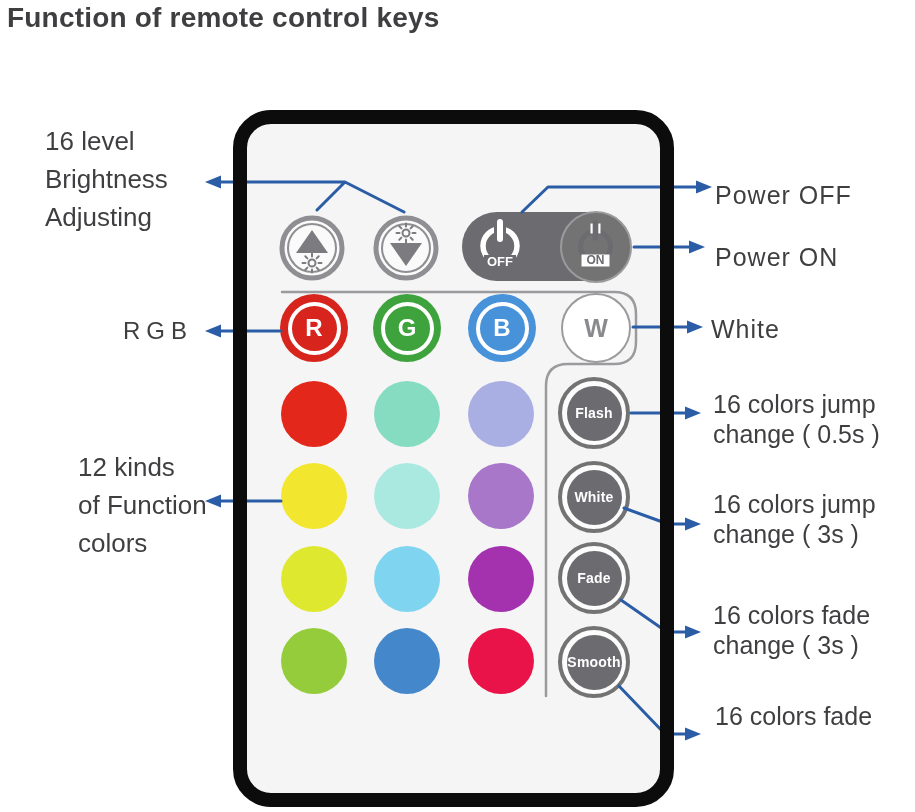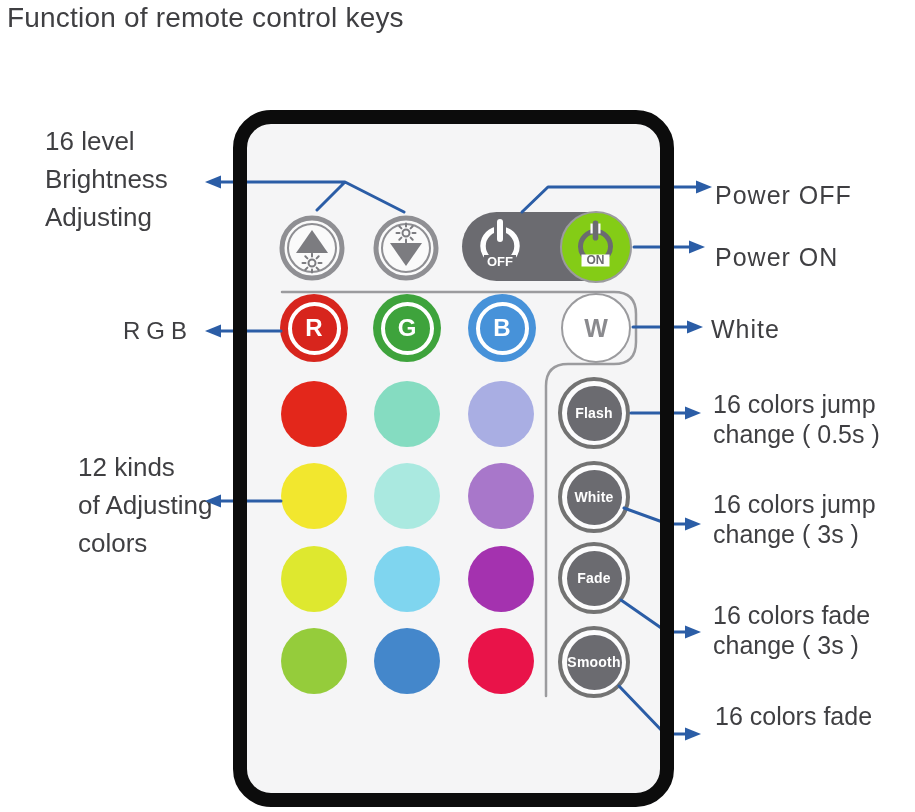--- a/index.html
+++ b/index.html
@@ -1,32 +1,32 @@
 <!DOCTYPE html>
 <html><head>
 <meta charset="utf-8">
 <style>
   html,body{margin:0;padding:0;background:#fff;}
   .page{position:relative;width:915px;height:812px;background:#ffffff;overflow:hidden;
         font-family:"Liberation Sans","DejaVu Sans",sans-serif;}
-  .title{position:absolute;left:7px;top:2px;margin:0;font-size:28px;font-weight:400;
+  .title{position:absolute;left:7px;top:2px;margin:0;font-size:28px;font-weight:700;
          color:#3f3f42;letter-spacing:0.2px;}
 
   
   .remote{position:absolute;left:233px;top:110px;width:441px;height:697px;
           background:#f5f5f6;border-radius:38px;}
   .remote-frame{position:absolute;inset:0;border:14px solid #0c0c0c;border-radius:38px;
                 box-sizing:border-box;z-index:50;pointer-events:none;}
   .panel-lines{position:absolute;left:0;top:0;z-index:5;}
 
   .round-key{position:absolute;z-index:10;}
   .pill{position:absolute;left:229px;top:102px;width:168px;height:69px;border-radius:35px;
         background:#6b6b70;z-index:10;}
   .on-key{position:absolute;left:327px;top:101px;width:72px;height:72px;border-radius:50%;
-          background:#84cc16;border:2.5px solid #9b9b9e;box-sizing:border-box;z-index:11;}
+          background:#737373;border:2.5px solid #9b9b9e;box-sizing:border-box;z-index:11;}
 
   .key{position:absolute;width:68px;height:68px;border-radius:50%;z-index:10;
        display:flex;align-items:center;justify-content:center;}
   .key .ring{width:45px;height:45px;border:4.5px solid #fff;border-radius:50%;
              display:flex;align-items:center;justify-content:center;}
   .key .letter{color:#fff;font-size:24px;font-weight:bold;line-height:1;}
   .key.white-key{width:70px;height:70px;border:2.5px solid #9b9b9e;box-sizing:border-box;}
   .key.white-key .letter{color:#8a8a8e;font-size:25px;}
 
   .dot{position:absolute;width:66px;height:66px;border-radius:50%;z-index:10;}
@@ -171,21 +171,21 @@
     <div>Brightness</div>
     <div>Adjusting</div>
   </div>
 
   <div class="lbl rgb" style="left:123px;top:317px;">
     <div>RGB</div>
   </div>
 
   <div class="lbl lft" style="left:50px;top:448px;margin-left:28px;">
     <div>12 kinds</div>
-    <div>of Adjusting</div>
+    <div>of Function</div>
     <div>colors</div>
   </div>
 
   <div class="lbl sng" style="left:715px;top:242px;">
     <div>Power ON</div>
   </div>
 
   <div class="lbl sng" style="left:715px;top:180px;">
     <div>Power OFF</div>
   </div>

